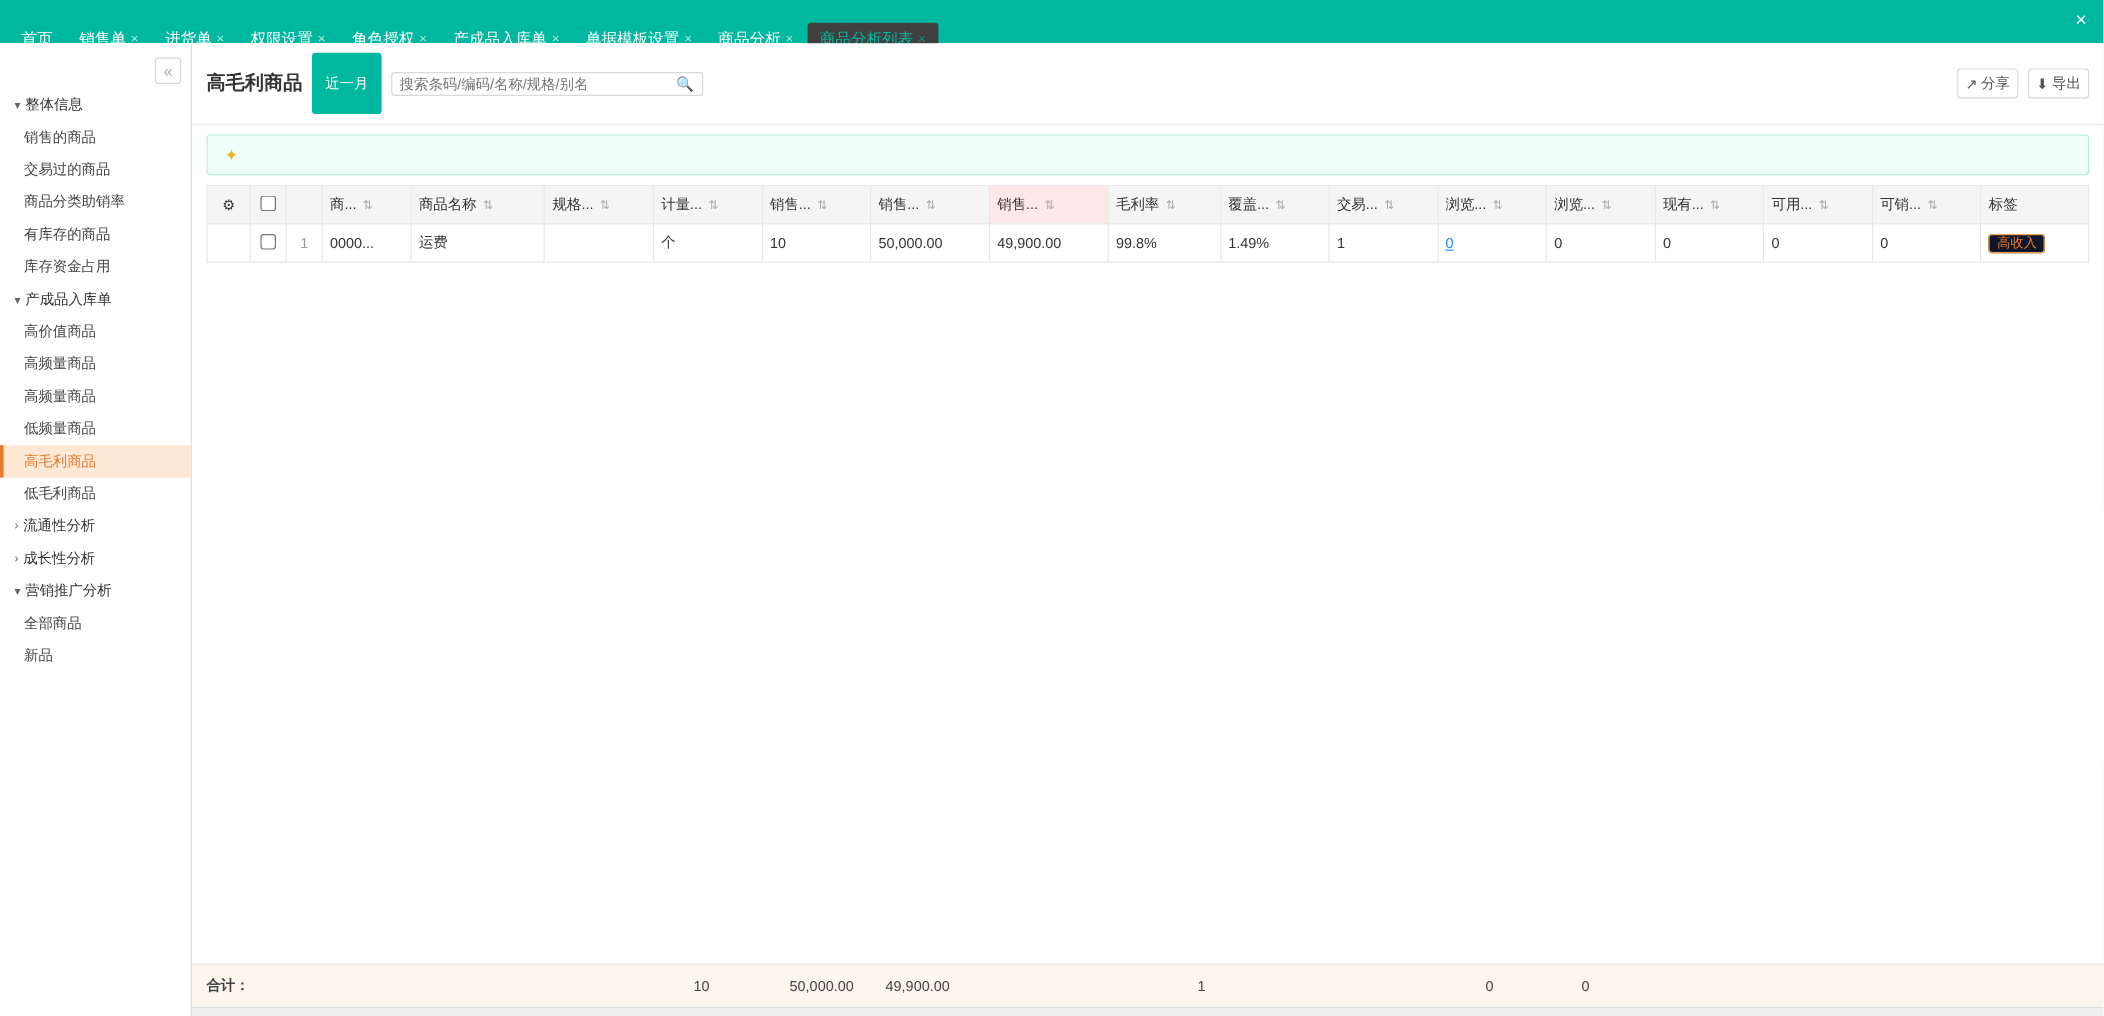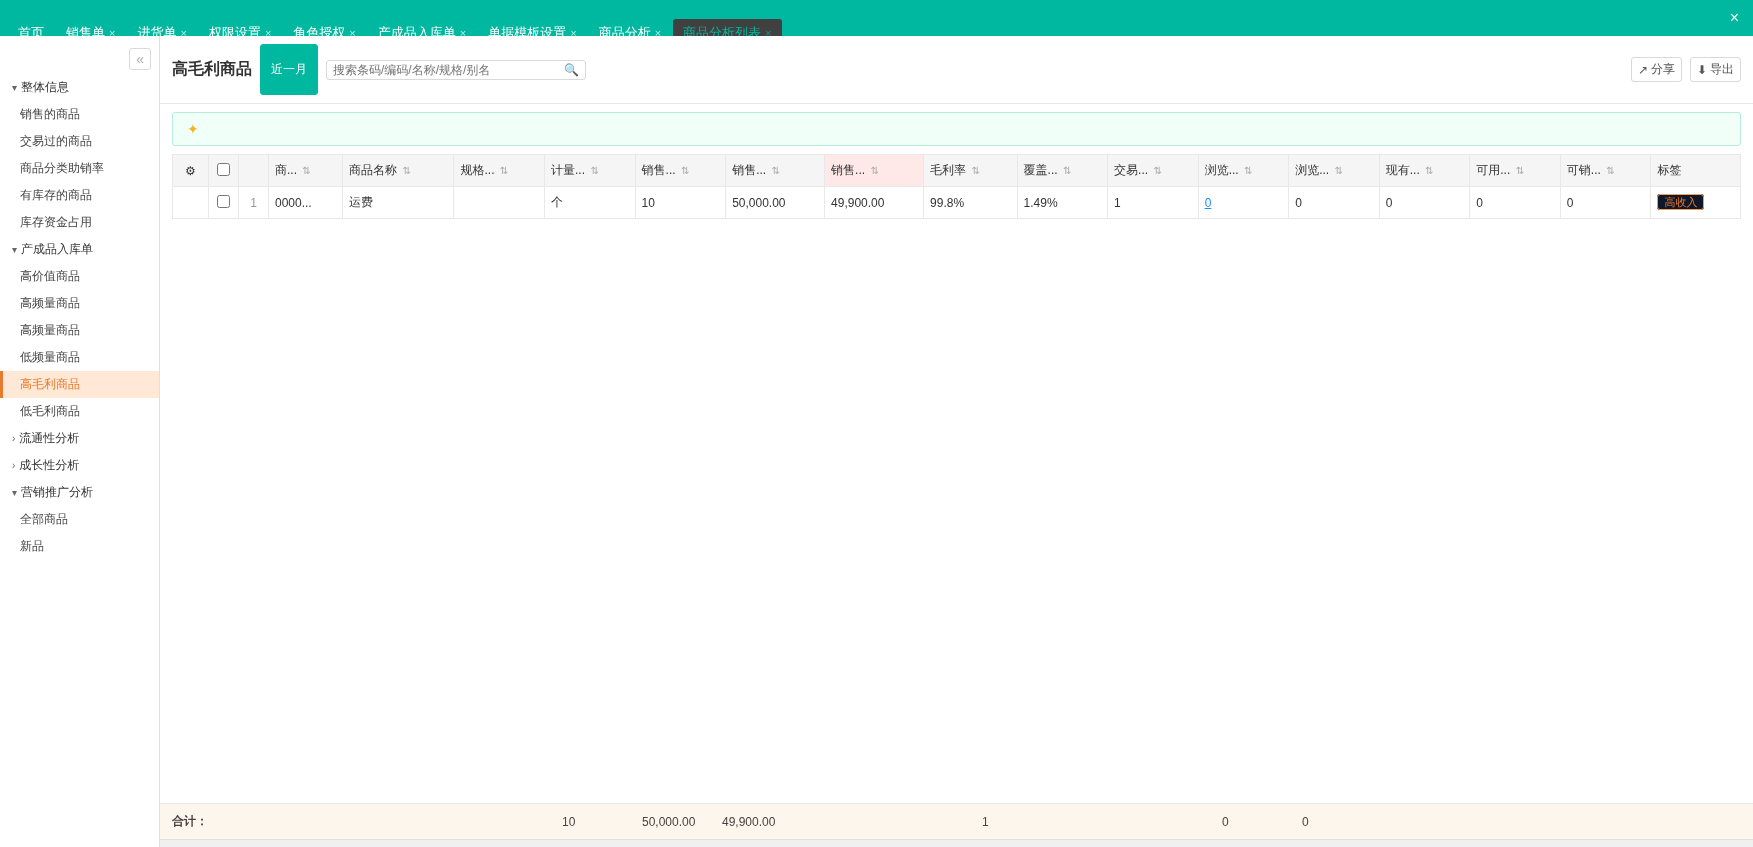--- a/index.html
+++ b/index.html
@@ -210,21 +210,21 @@
 
     
     .footer-bar {
       display: flex;
       align-items: center;
       background: #fdf6ec;
       border-top: 1px solid #e8e8e8;
       padding: 7px 12px;
       font-size: 12px;
       color: #444;
-      gap: 0;
+      gap: 16px;
       min-height: 36px;
     }
     .footer-label { padding-right: 8px; font-weight: bold; }
     .footer-cells {
       display: flex;
       flex: 1;
       overflow: hidden;
     }
     .footer-cell {
       padding: 0 6px;

